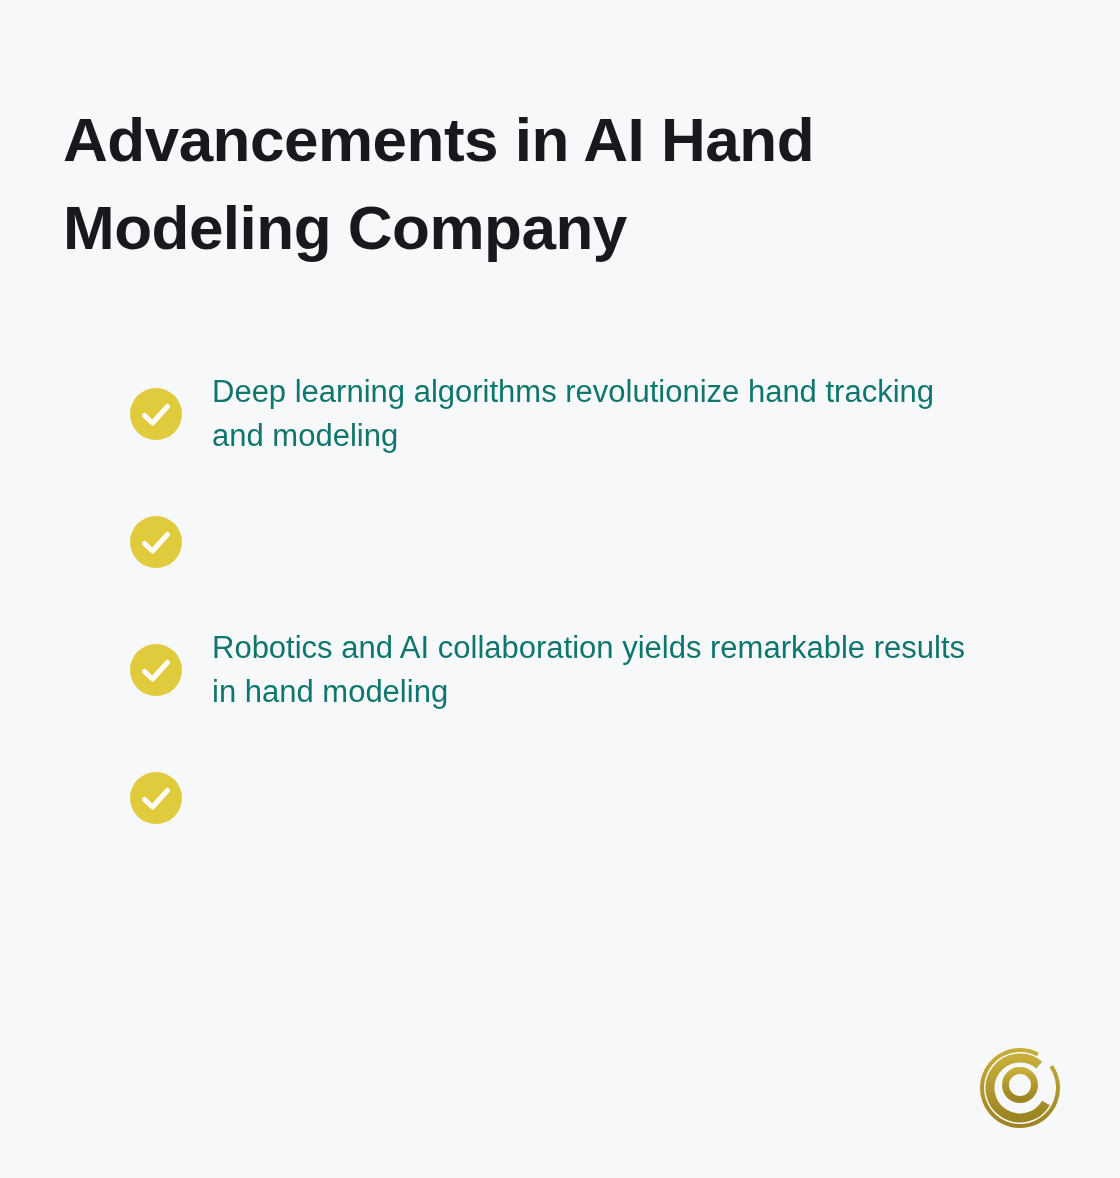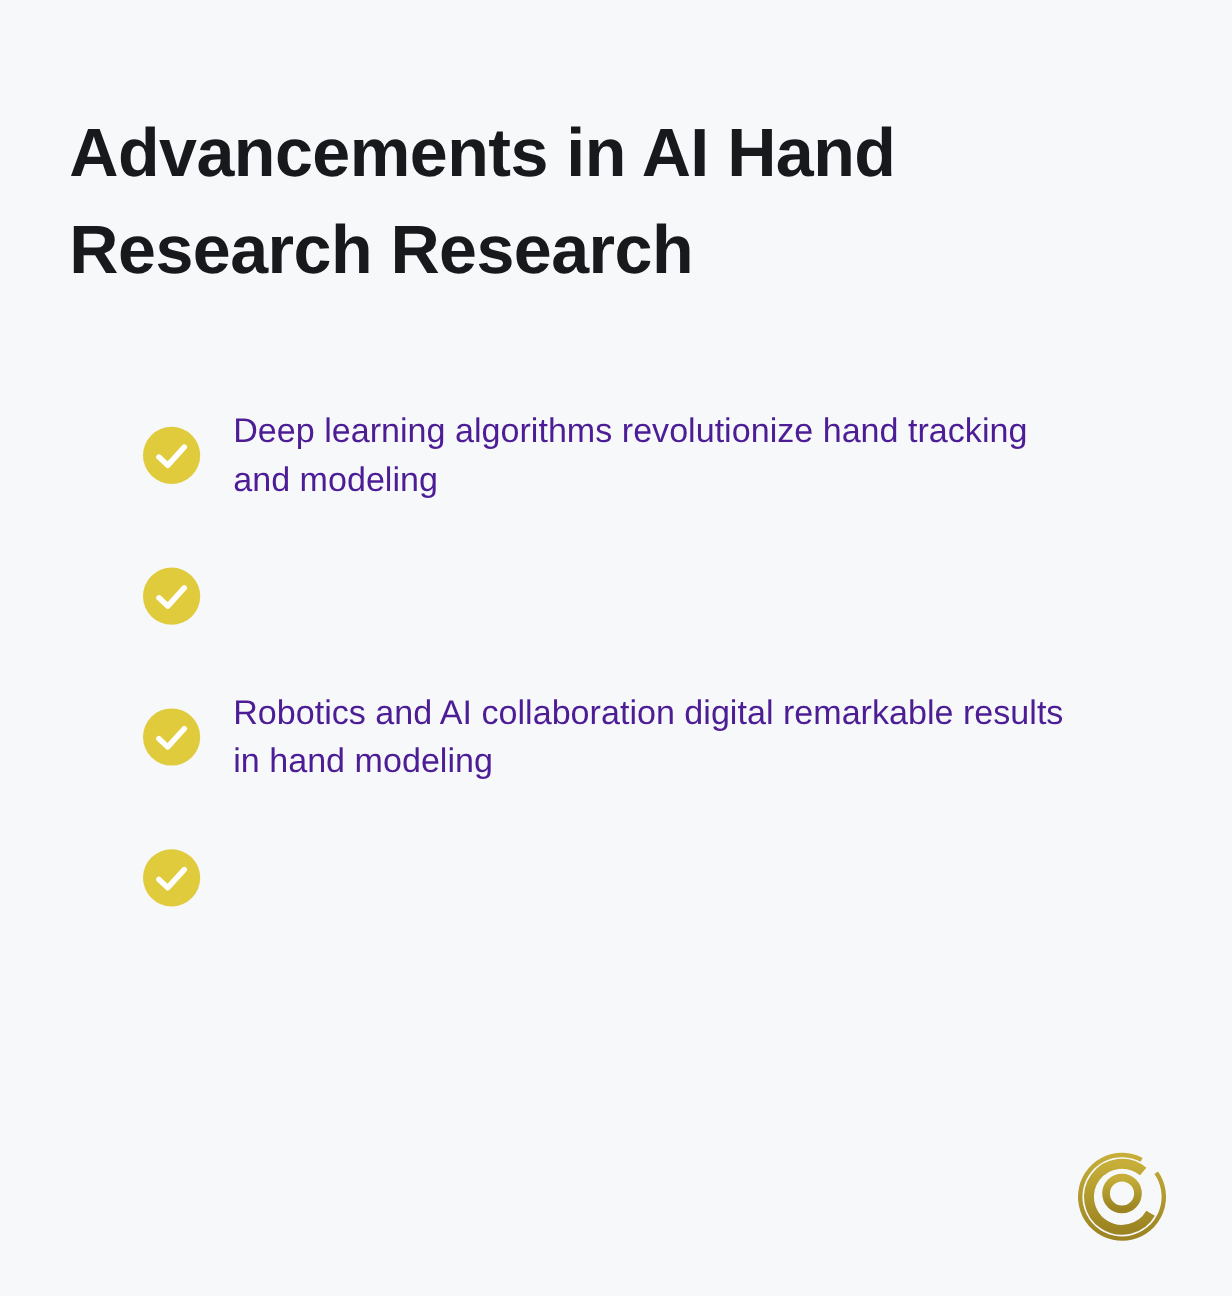--- a/index.html
+++ b/index.html
@@ -47,38 +47,38 @@
     background: #e0cb3c;
     display: flex;
     align-items: center;
     justify-content: center;
     margin-right: 30px;
   }
   .check-circle svg { display: block; }
   .bullet-text {
     font-size: 31px;
     line-height: 44px;
-    color: #4c1d95;
+    color: #0f766e;
     white-space: pre-line;
   }
   .brand-logo {
     position: absolute;
     left: 978px;
     top: 1046px;
     width: 84px;
     height: 84px;
   }
 </style>
 </head>
 <body>
 
 <div class="canvas">
 
   <h1 class="page-title">Advancements in AI Hand
-Research Research</h1>
+Modeling Company</h1>
 
   <div class="bullet-list">
 
     <div class="bullet-item">
       <span class="check-circle">
         <svg width="52" height="52" viewBox="0 0 52 52">
           <path d="M14.5 27.5 L22.5 35 L37.5 18.5" fill="none" stroke="#ffffff" stroke-width="5" stroke-linecap="round" stroke-linejoin="round"></path>
         </svg>
       </span>
       <p class="bullet-text">Deep learning algorithms revolutionize hand tracking
@@ -92,21 +92,21 @@
         </svg>
       </span>
     </div>
 
     <div class="bullet-item">
       <span class="check-circle">
         <svg width="52" height="52" viewBox="0 0 52 52">
           <path d="M14.5 27.5 L22.5 35 L37.5 18.5" fill="none" stroke="#ffffff" stroke-width="5" stroke-linecap="round" stroke-linejoin="round"></path>
         </svg>
       </span>
-      <p class="bullet-text">Robotics and AI collaboration digital remarkable results
+      <p class="bullet-text">Robotics and AI collaboration yields remarkable results
 in hand modeling</p>
     </div>
 
     <div class="bullet-item">
       <span class="check-circle">
         <svg width="52" height="52" viewBox="0 0 52 52">
           <path d="M14.5 27.5 L22.5 35 L37.5 18.5" fill="none" stroke="#ffffff" stroke-width="5" stroke-linecap="round" stroke-linejoin="round"></path>
         </svg>
       </span>
     </div>

